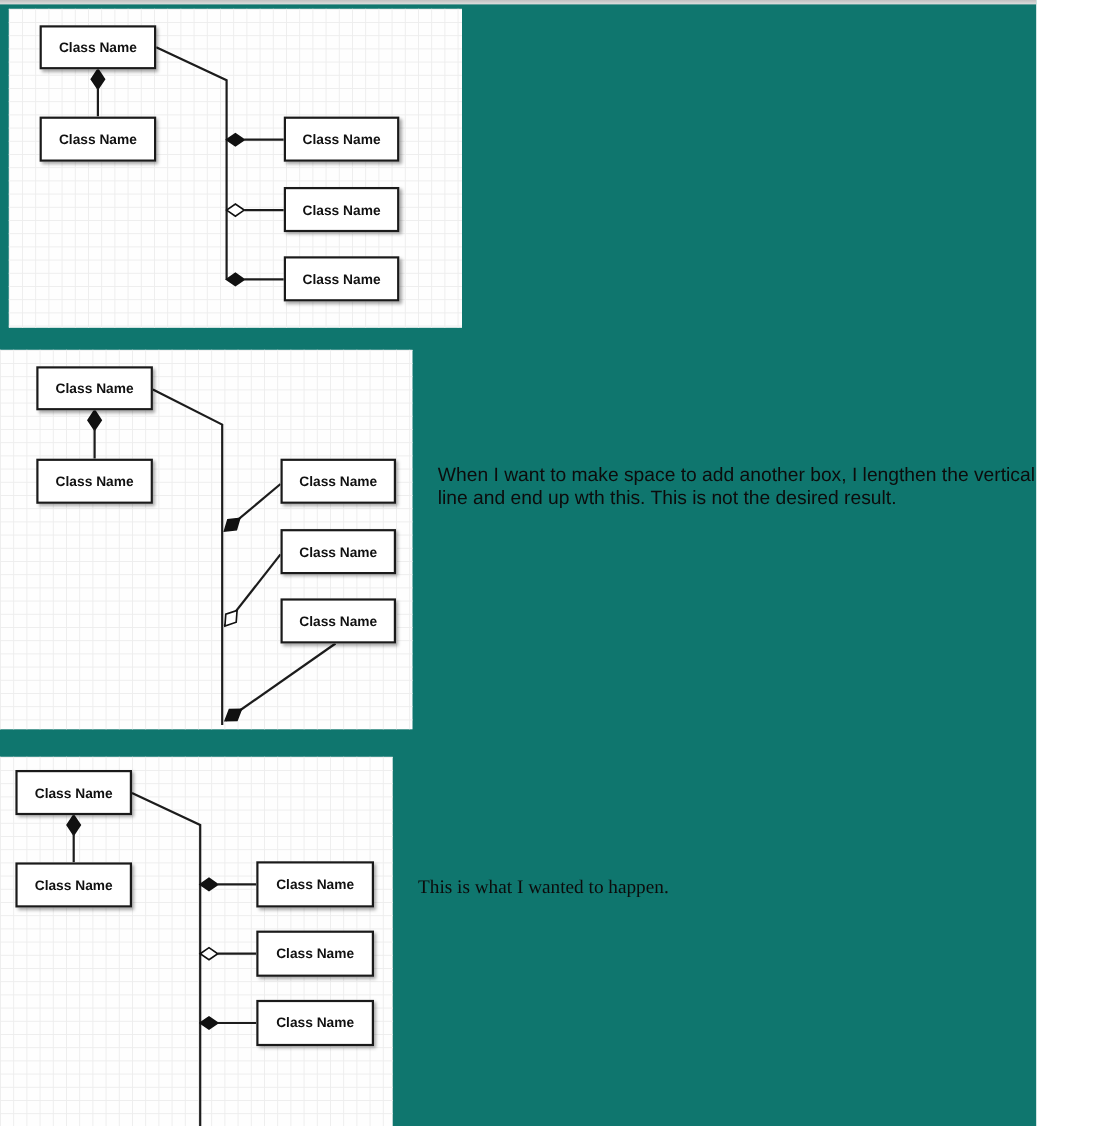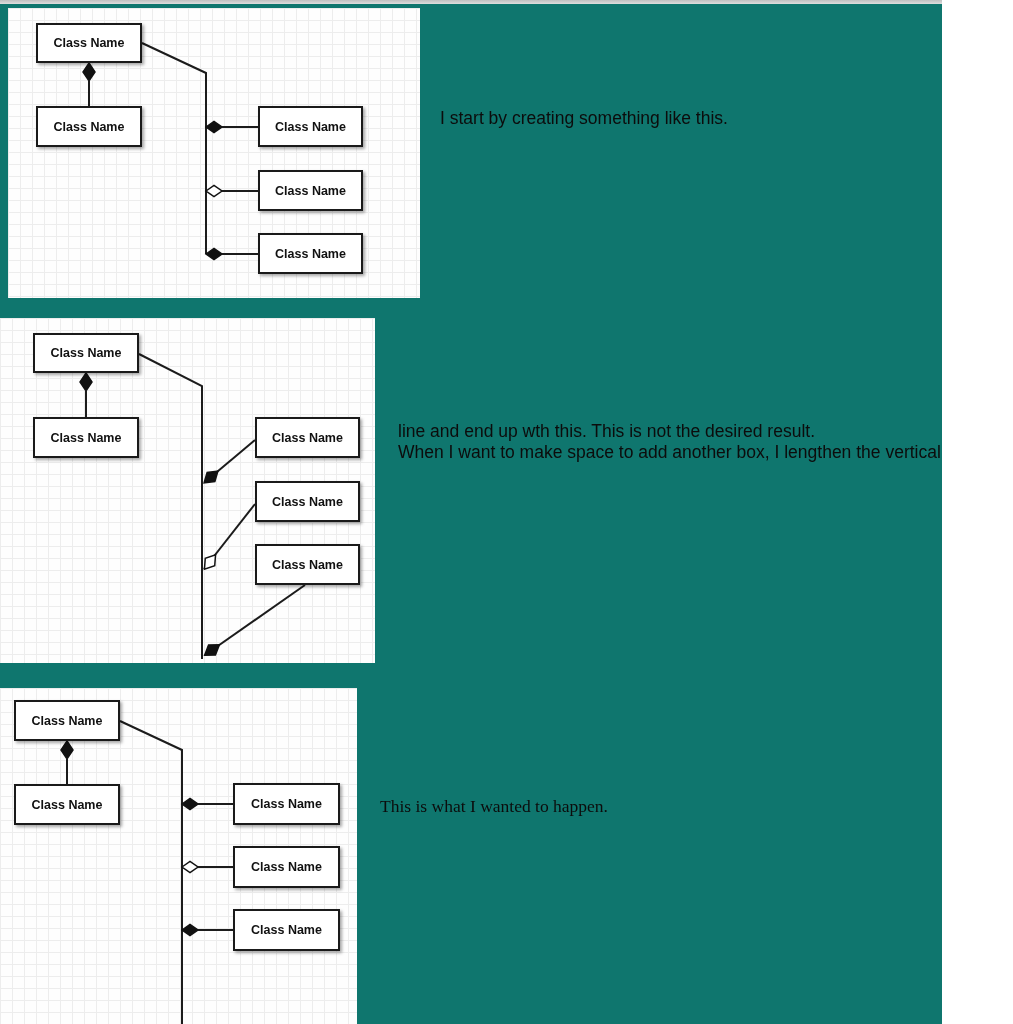--- a/index.html
+++ b/index.html
@@ -96,23 +96,20 @@
         <span>Class Name</span>
       </div>
     <div class="class-box" style="left:250px; top:162px; width:105px; height:41px;">
         <span>Class Name</span>
       </div>
     <div class="class-box" style="left:250px; top:225px; width:105px; height:41px;">
         <span>Class Name</span>
       </div>
   </div>
 
-  <div class="caption" style="left:440px; top:108px;">
-    <span>I start by creating something like this.</span>
-  </div>
 
   <div class="canvas" style="left:0px; top:318px; width:375px; height:345px;">
     <svg viewBox="0 0 375 345">
 
       <polygon class="diamond-filled" points="86,55 92,64 86,73 80,64"></polygon>
       <line class="connector" x1="86" y1="72" x2="86" y2="99"></line>
 
       <polyline class="connector" points="139,36 202,68 202,341"></polyline>
 
       <line class="connector" x1="205" y1="164" x2="255" y2="122"></line>
@@ -135,22 +132,22 @@
       </div>
     <div class="class-box" style="left:255px; top:163px; width:105px; height:41px;">
         <span>Class Name</span>
       </div>
     <div class="class-box" style="left:255px; top:226px; width:105px; height:41px;">
         <span>Class Name</span>
       </div>
   </div>
 
   <div class="caption" style="left:398px; top:421px;">
+    <span>When I want to make space to add another box, I lengthen the vertical</span>
     <span>line and end up wth this. This is not the desired result.</span>
-    <span>When I want to make space to add another box, I lengthen the vertical</span>
   </div>
 
   <div class="canvas" style="left:0px; top:688px; width:357px; height:336px;">
     <svg viewBox="0 0 357 336">
 
       <polygon class="diamond-filled" points="67,53 73,62 67,71 61,62"></polygon>
       <line class="connector" x1="67" y1="70" x2="67" y2="96"></line>
 
       <polyline class="connector" points="120,33 182,62 182,336"></polyline>
 

